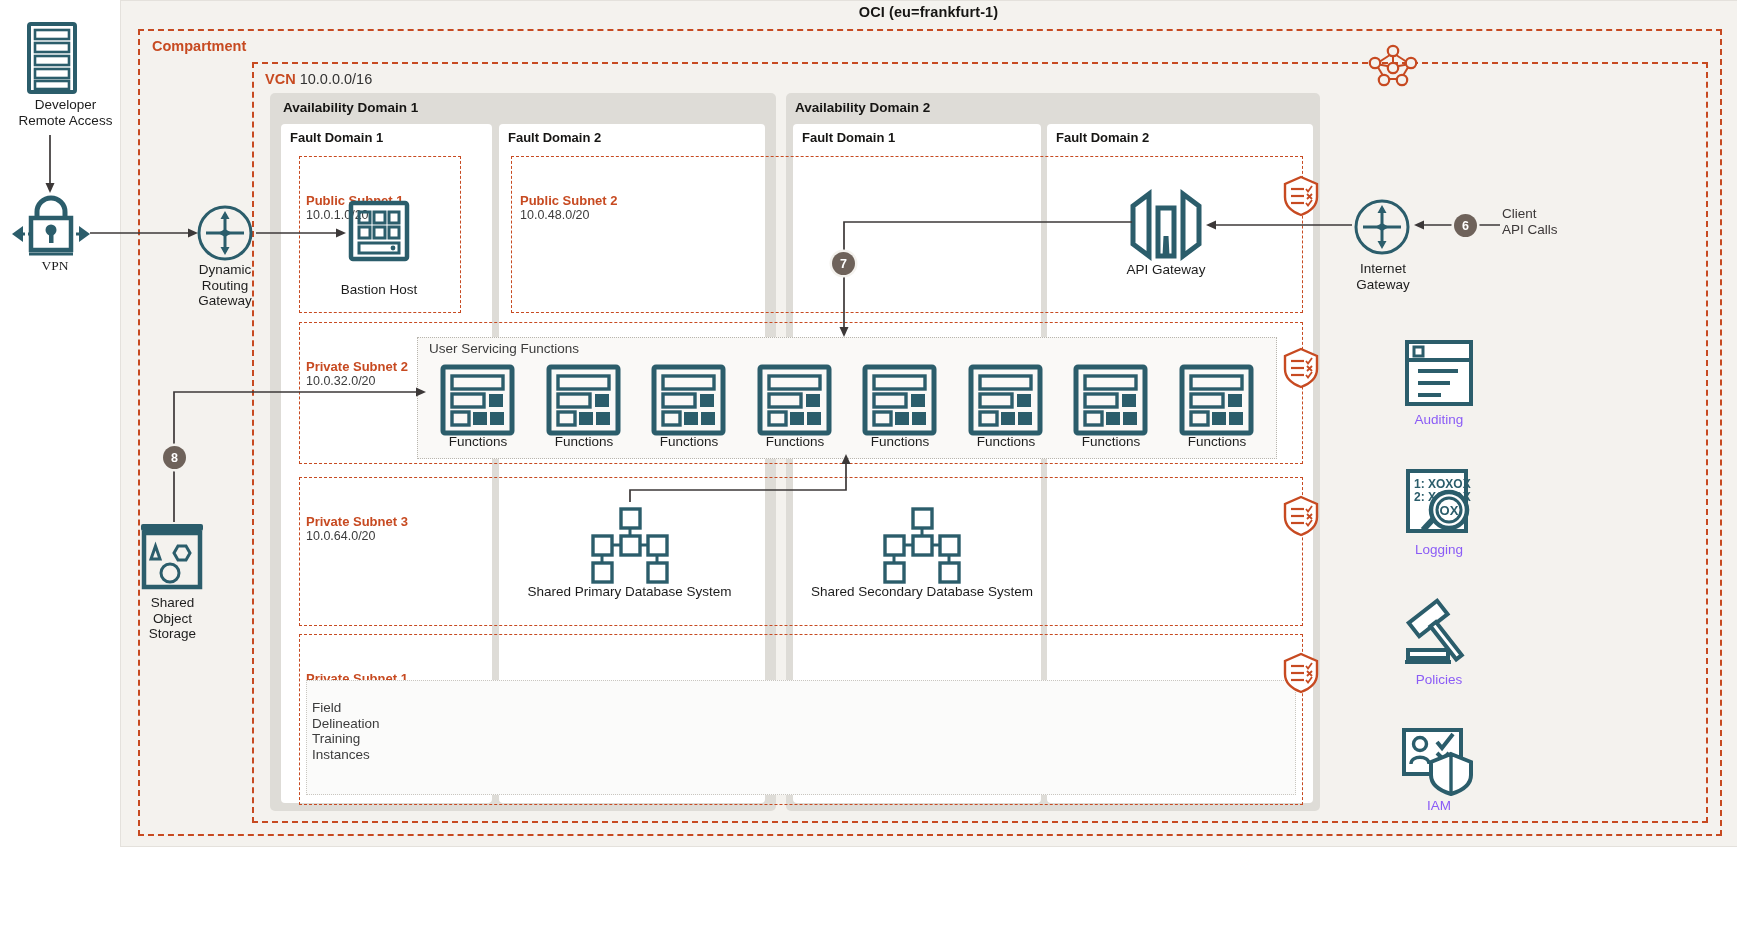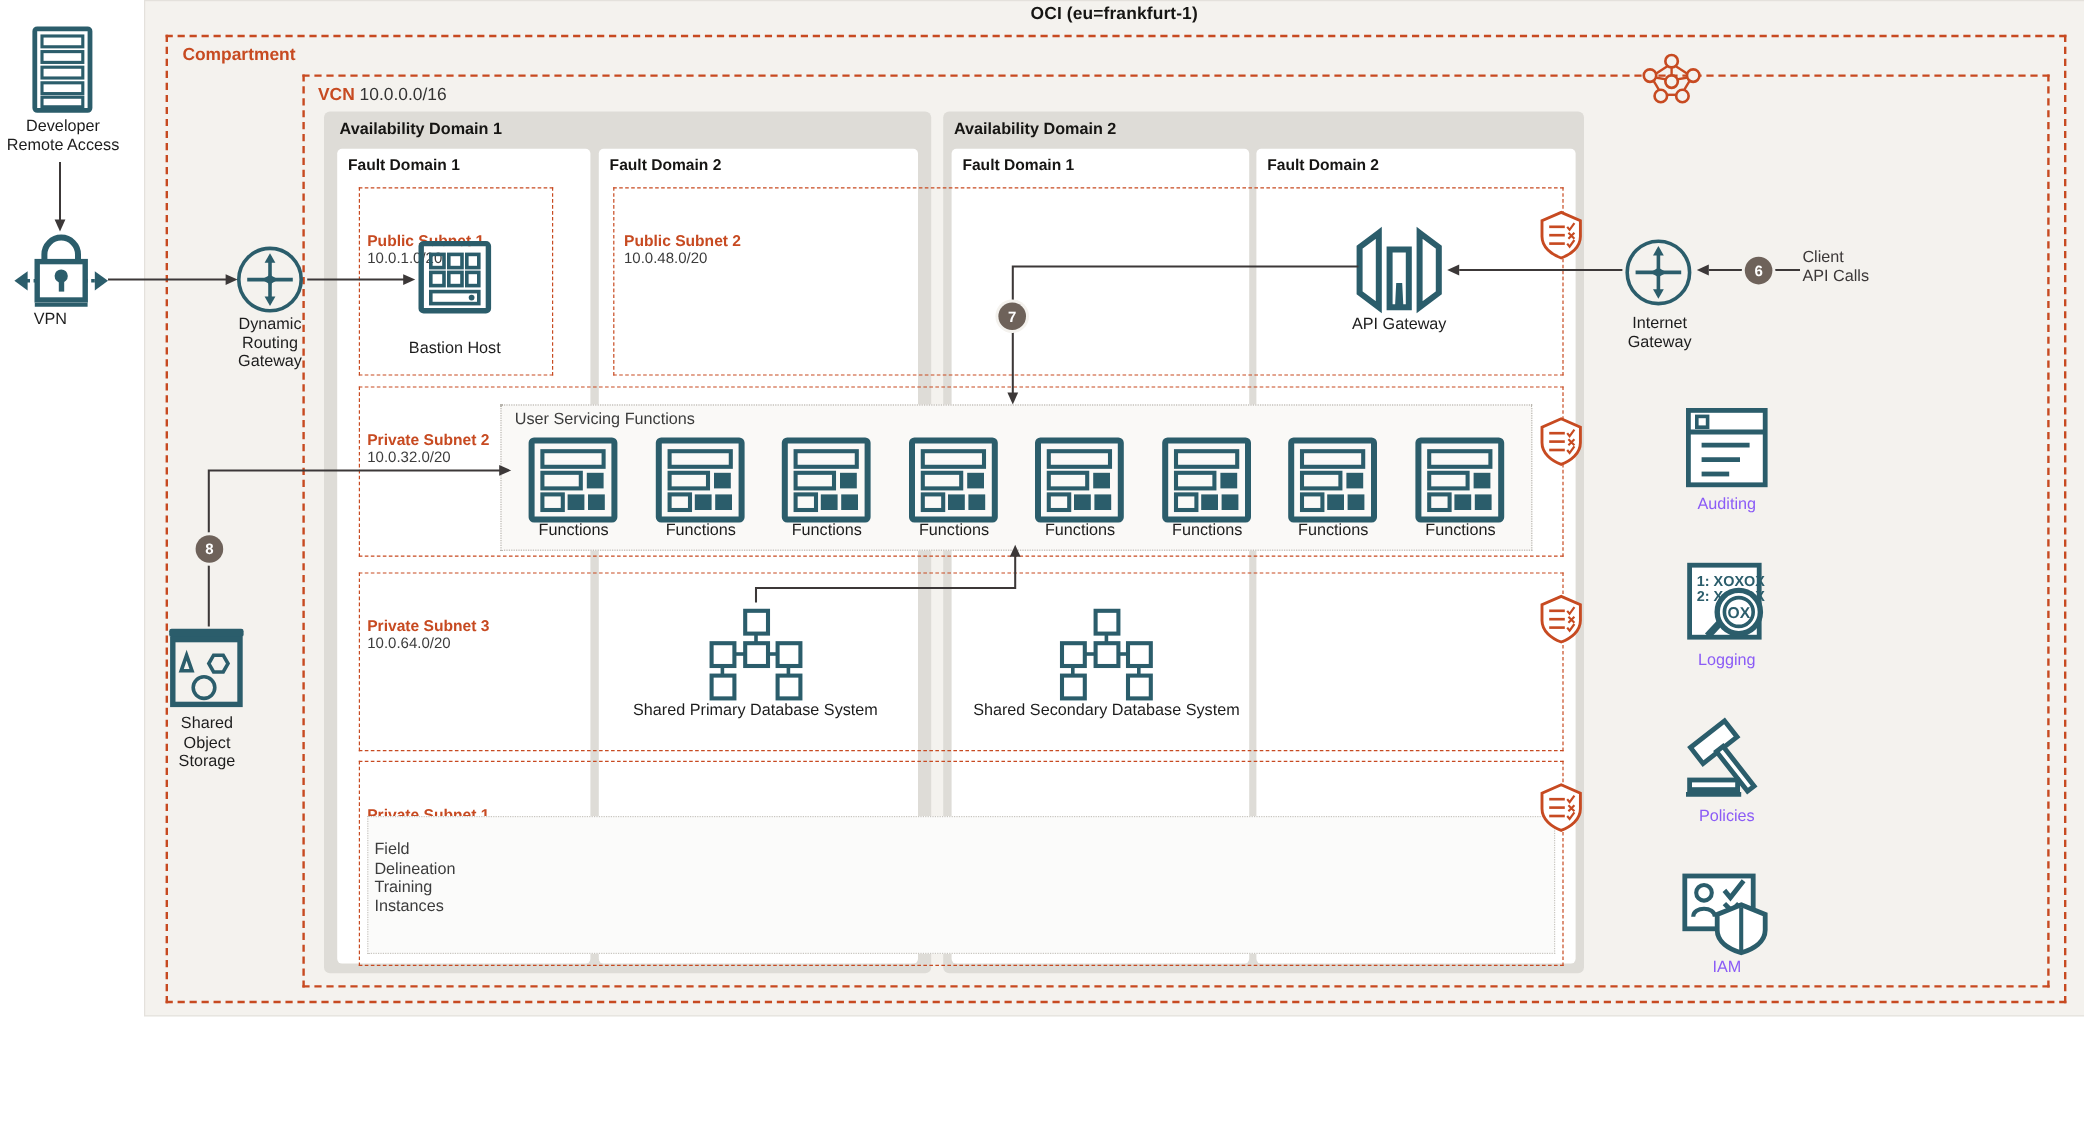--- a/index.html
+++ b/index.html
@@ -227,21 +227,21 @@
 <div class="abs" style="left:26px;top:22px;">
   <svg width="52" height="72" viewBox="0 0 52 72">
     <rect x="3" y="2" width="46" height="68" rx="2" fill="none" stroke="#2b5d6b" stroke-width="4"></rect>
     <rect x="9" y="8" width="34" height="9" fill="none" stroke="#2b5d6b" stroke-width="2.6"></rect>
     <rect x="9" y="21" width="34" height="9" fill="none" stroke="#2b5d6b" stroke-width="2.6"></rect>
     <rect x="9" y="34" width="34" height="9" fill="none" stroke="#2b5d6b" stroke-width="2.6"></rect>
     <rect x="9" y="47" width="34" height="9" fill="none" stroke="#2b5d6b" stroke-width="2.6"></rect>
     <rect x="9" y="59" width="34" height="8" fill="none" stroke="#2b5d6b" stroke-width="2.6"></rect>
   </svg>
 </div>
-<div class="node-label" style="left:0px;top:97px;width:105px;">
+<div class="node-label" style="left:0px;top:97px;width:105px;padding-left:13px;">
   <span>Developer</span><br>
   <span>Remote Access</span>
 </div>
 
 <svg class="conn" style="left:40px;top:135px;" width="24" height="62">
   <line x1="10" y1="0" x2="10" y2="50" stroke="#3c3838" stroke-width="1.7"></line>
   <polygon points="10,58 5.5,48 14.5,48" fill="#3c3838"></polygon>
 </svg>
 
 <div class="abs" style="left:10px;top:196px;">
@@ -250,21 +250,21 @@
     <rect x="21" y="22" width="40" height="32" fill="none" stroke="#2b5d6b" stroke-width="4.5"></rect>
     <circle cx="41" cy="34" r="5.5" fill="#2b5d6b"></circle>
     <rect x="39" y="36" width="4.5" height="11" fill="#2b5d6b"></rect>
     <line x1="19" y1="58" x2="63" y2="58" stroke="#2b5d6b" stroke-width="3.2"></line>
     <polygon points="2,38 13,30 13,46" fill="#2b5d6b"></polygon>
     <polygon points="80,38 69,30 69,46" fill="#2b5d6b"></polygon>
     <line x1="12" y1="38" x2="22" y2="38" stroke="#2b5d6b" stroke-width="3" stroke-dasharray="3 3"></line>
     <line x1="60" y1="38" x2="70" y2="38" stroke="#2b5d6b" stroke-width="3" stroke-dasharray="3 3"></line>
   </svg>
 </div>
-<div class="node-label" style="left:1px;top:258px;width:82px;">VPN</div>
+<div class="node-label" style="left:14px;top:258px;width:82px;font-family:Liberation Serif, serif;">VPN</div>
 
 <svg class="conn" style="left:90px;top:225px;" width="110" height="16">
   <line x1="0" y1="8" x2="100" y2="8" stroke="#3c3838" stroke-width="1.7"></line>
   <polygon points="108,8 98,3.5 98,12.5" fill="#3c3838"></polygon>
 </svg>
 
 <div class="abs" style="left:196px;top:204px;">
   <svg width="58" height="58" viewBox="0 0 58 58">
     <circle cx="29" cy="29" r="26" fill="none" stroke="#2b5d6b" stroke-width="3"></circle>
     <line x1="29" y1="10" x2="29" y2="48" stroke="#2b5d6b" stroke-width="3"></line>

